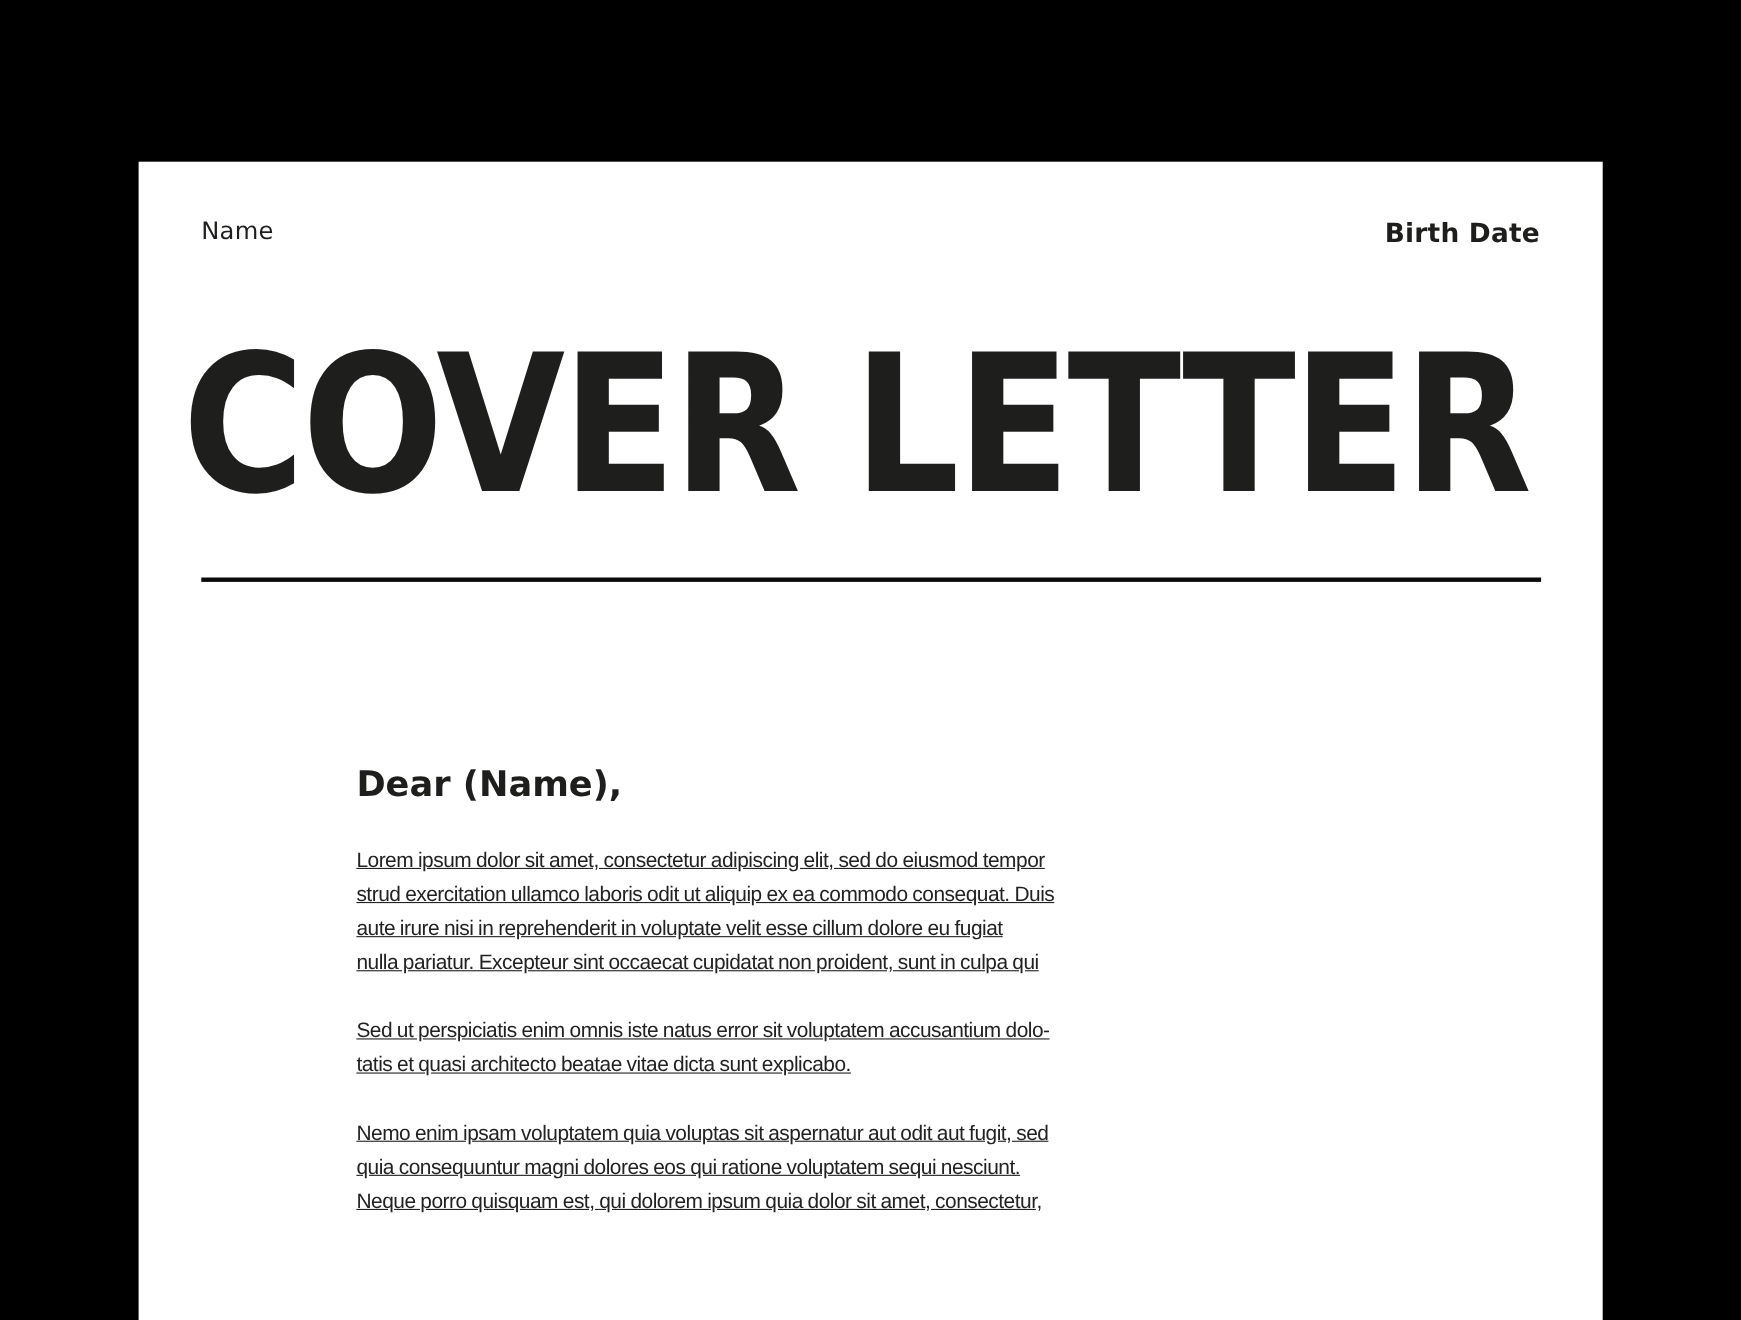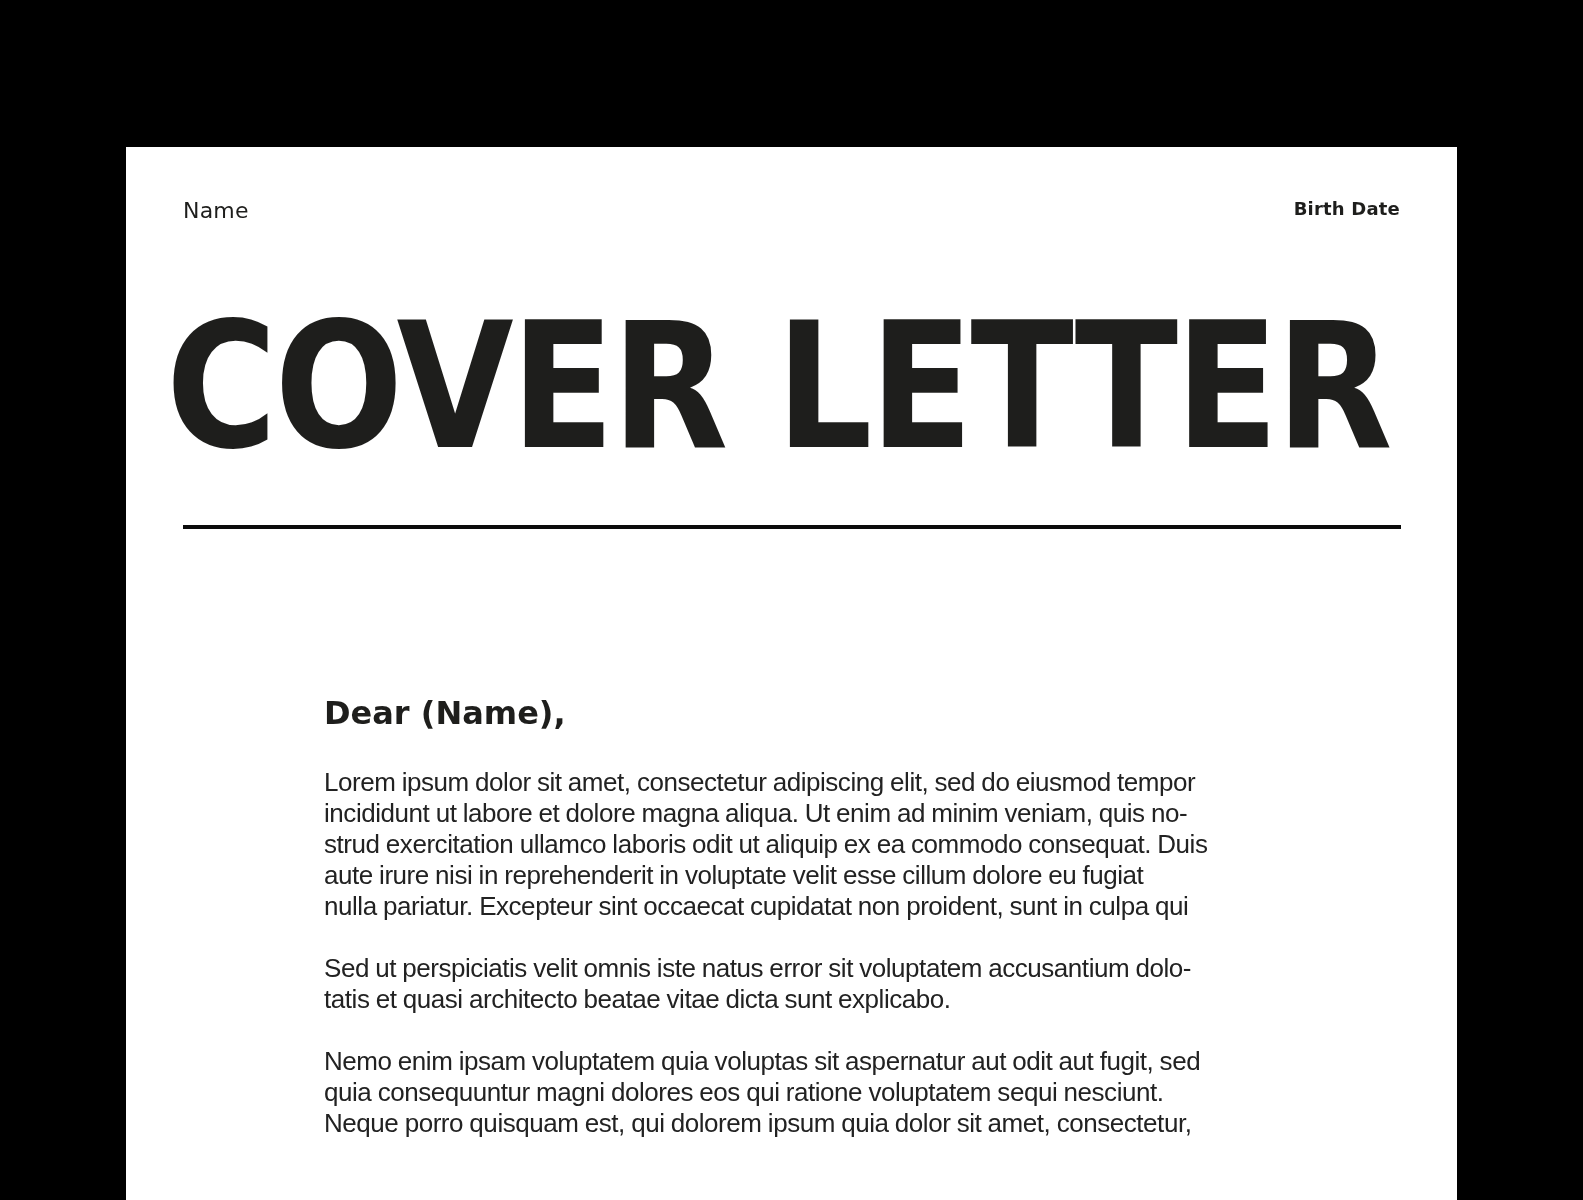--- a/index.html
+++ b/index.html
@@ -25,21 +25,21 @@
       left: 57px;
       top: 51px;
       font-size: 22px;
       font-weight: normal;
       letter-spacing: 0.2px;
     }
     .meta-birth {
       position: absolute;
       right: 57px;
       top: 51px;
-      font-size: 18px;
+      font-size: 24px;
       font-weight: bold;
       letter-spacing: 0.2px;
     }
     .title {
       position: absolute;
       left: 40px;
       top: 140px;
       width: 1240px;
       margin: 0;
       font-family: "DejaVu Sans", "Liberation Sans", sans-serif;
@@ -65,54 +65,54 @@
       top: 546px;
       width: 940px;
     }
     .salutation {
       font-size: 32px;
       font-weight: bold;
       margin: 0 0 34px 0;
       line-height: 40px;
     }
     .para {
-      font-size: 26px;
+      font-size: 19px;
       line-height: 31px;
       margin: 0 0 31px 0;
       letter-spacing: -0.45px;
       word-spacing: -0.5px;
       font-family: "Liberation Sans", "DejaVu Sans", sans-serif;
       color: #222;
+      text-decoration: underline;
     }
     .para .ln { display: block; white-space: nowrap; }
   </style>
 </head>
 <body>
 
 <div class="page">
   <div class="meta-name">Name</div>
   <div class="meta-birth">Birth Date</div>
 
   <h1 class="title">COVER LETTER</h1>
 
   <div class="rule"></div>
 
   <div class="letter">
     <p class="salutation">Dear (Name),</p>
 
     <p class="para">
       <span class="ln">Lorem ipsum dolor sit amet, consectetur adipiscing elit, sed do eiusmod tempor</span>
-      <span class="ln">incididunt ut labore et dolore magna aliqua. Ut enim ad minim veniam, quis no-</span>
       <span class="ln">strud exercitation ullamco laboris odit ut aliquip ex ea commodo consequat. Duis</span>
       <span class="ln">aute irure nisi in reprehenderit in voluptate velit esse cillum dolore eu fugiat</span>
       <span class="ln">nulla pariatur. Excepteur sint occaecat cupidatat non proident, sunt in culpa qui</span>
     </p>
 
     <p class="para">
-      <span class="ln">Sed ut perspiciatis velit omnis iste natus error sit voluptatem accusantium dolo-</span>
+      <span class="ln">Sed ut perspiciatis enim omnis iste natus error sit voluptatem accusantium dolo-</span>
       <span class="ln">tatis et quasi architecto beatae vitae dicta sunt explicabo.</span>
     </p>
 
     <p class="para">
       <span class="ln">Nemo enim ipsam voluptatem quia voluptas sit aspernatur aut odit aut fugit, sed</span>
       <span class="ln">quia consequuntur magni dolores eos qui ratione voluptatem sequi nesciunt.</span>
       <span class="ln">Neque porro quisquam est, qui dolorem ipsum quia dolor sit amet, consectetur,</span>
     </p>
   </div>
 </div>

